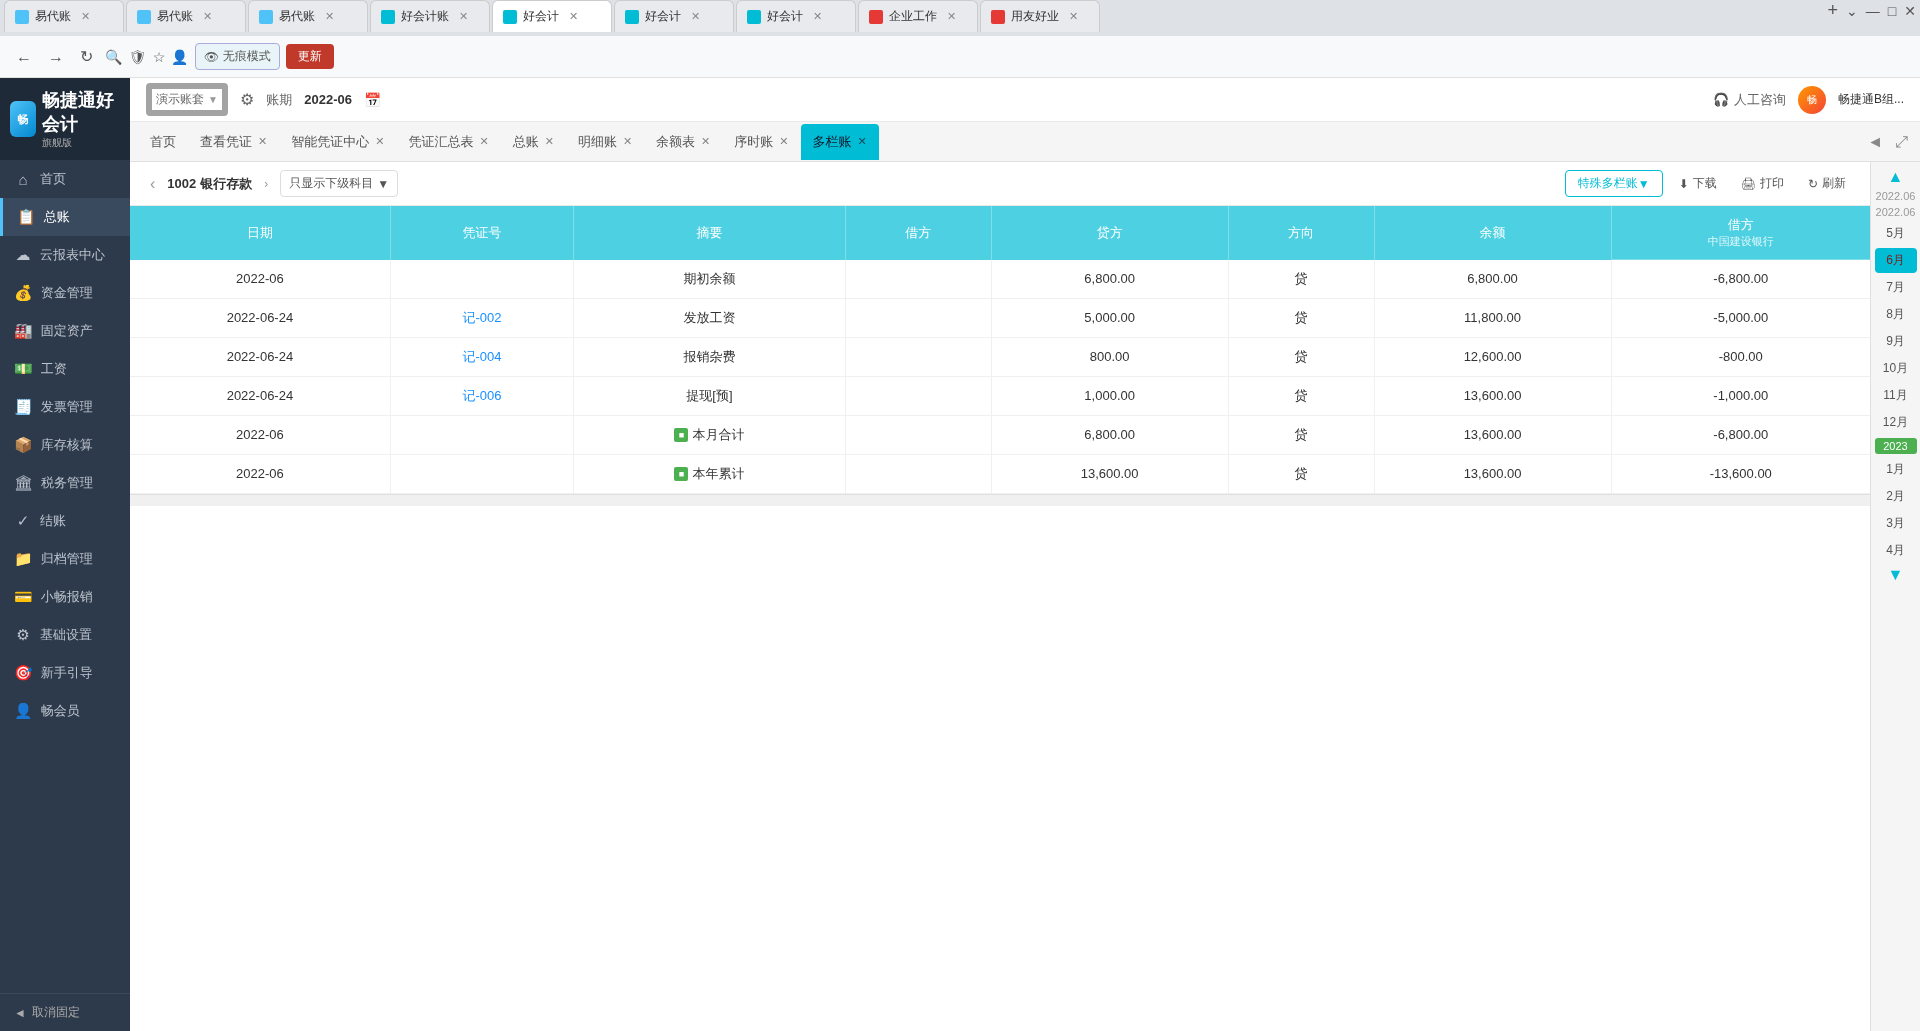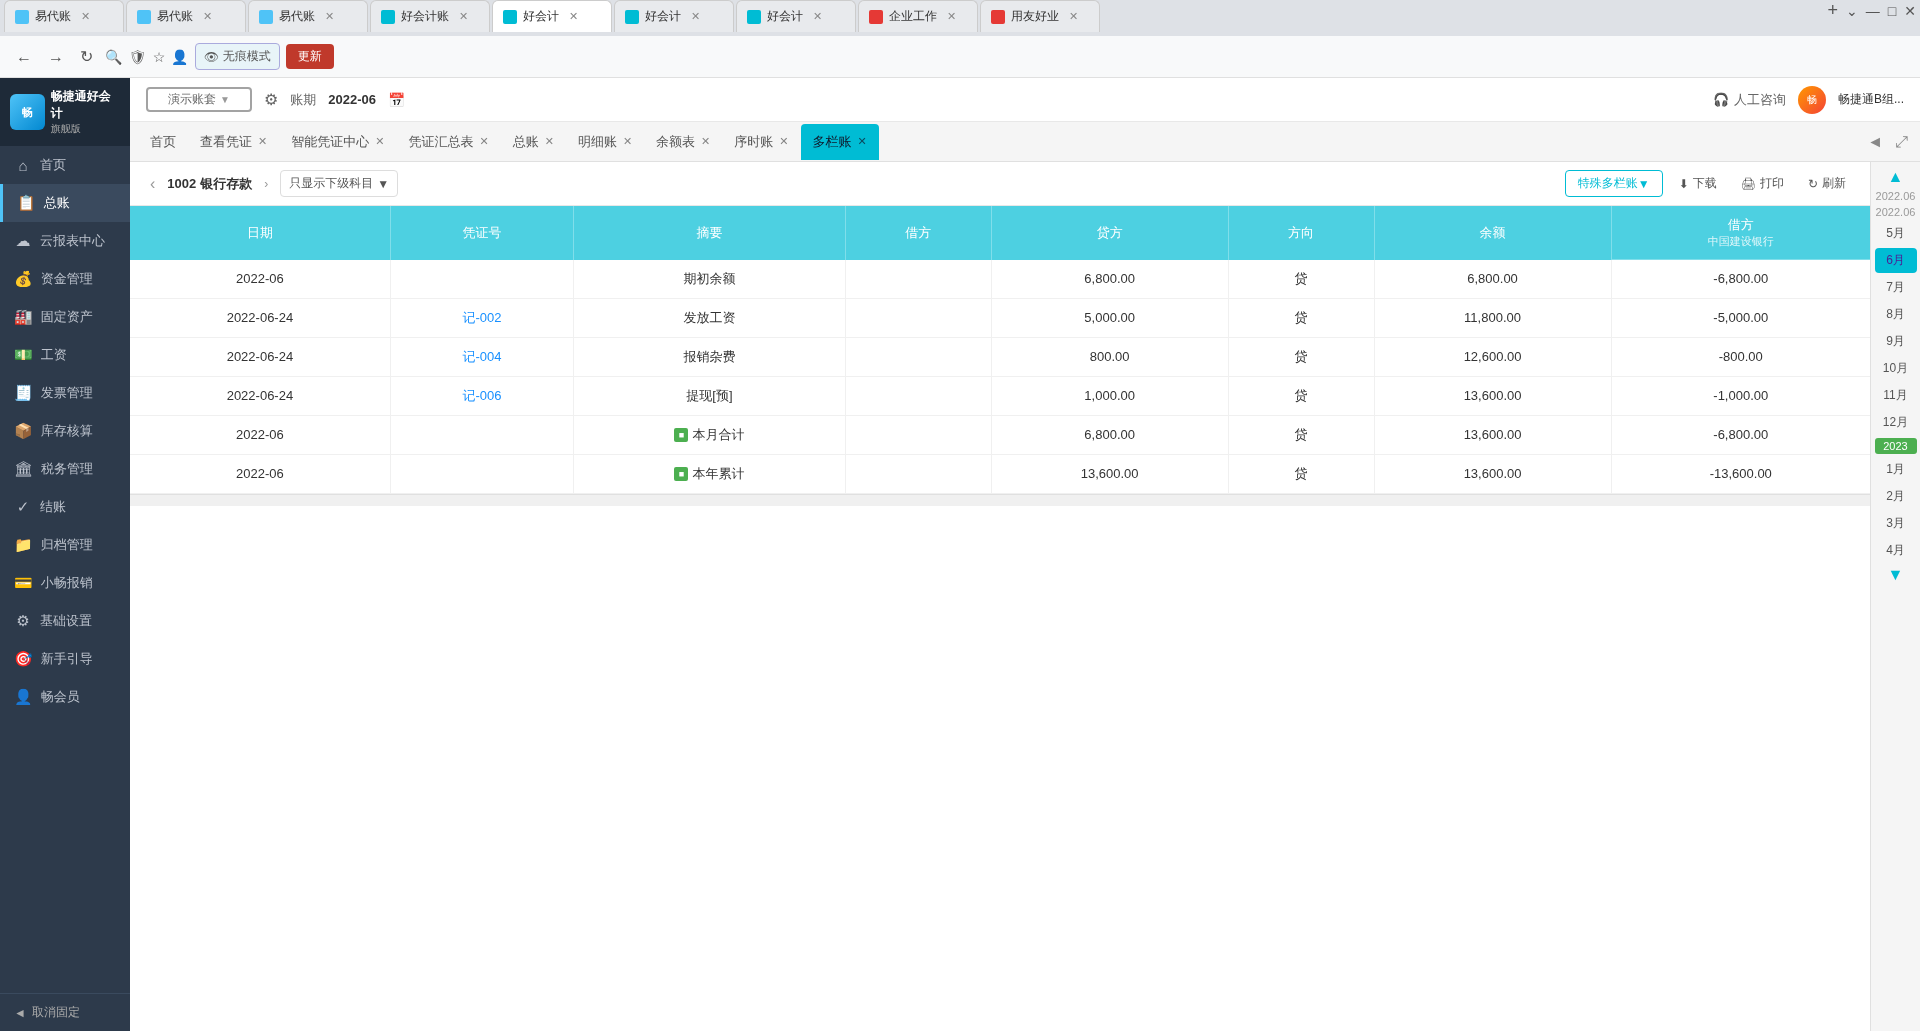--- a/index.html
+++ b/index.html
@@ -22,34 +22,34 @@
     .update-btn { background: #c0392b; color: white; border: none; border-radius: 4px; padding: 4px 12px; font-size: 12px; cursor: pointer; }
     .no-trace-btn { background: #e8f4f8; border: 1px solid #aad; border-radius: 4px; padding: 4px 8px; font-size: 12px; color: #555; cursor: pointer; display: flex; align-items: center; gap: 4px; }
 
     
     .app { display: flex; height: calc(1031px - 78px); }
 
     
     .sidebar { width: 130px; background: #2d3a4b; color: #ccc; display: flex; flex-direction: column; flex-shrink: 0; }
     .sidebar-header { padding: 10px; background: #1e2a38; display: flex; align-items: center; gap: 6px; }
     .sidebar-logo { width: 36px; height: 36px; background: linear-gradient(135deg, #4fc3f7, #0288d1); border-radius: 6px; display: flex; align-items: center; justify-content: center; color: white; font-size: 11px; font-weight: bold; }
-    .sidebar-title { color: #fff; font-size: 12px; font-weight: bold; }
+    .sidebar-title { color: #fff; font-size: 18px; font-weight: bold; }
     .sidebar-subtitle { color: #aaa; font-size: 10px; }
     .sidebar-menu { flex: 1; overflow-y: auto; }
     .sidebar-item { display: flex; align-items: center; gap: 8px; padding: 10px 14px; cursor: pointer; color: #bdc3cd; font-size: 13px; }
     .sidebar-item.active { background: #3a4a5e; color: #fff; border-left: 3px solid #4fc3f7; }
     .sidebar-item-icon { font-size: 15px; min-width: 18px; text-align: center; }
     .sidebar-footer { padding: 10px 14px; border-top: 1px solid #3a4a5e; color: #aaa; font-size: 12px; cursor: pointer; display: flex; align-items: center; gap: 6px; }
 
     
     .main { flex: 1; display: flex; flex-direction: column; overflow: hidden; }
 
     
     .top-bar { height: 44px; background: #fff; border-bottom: 1px solid #e8e8e8; display: flex; align-items: center; padding: 0 16px; gap: 12px; }
-    .demo-badge { background: #fff; border: 2px solid #a3a3a3; border-radius: 4px; padding: 2px 20px; font-size: 12px; color: #666; display: flex; align-items: center; gap: 4px; }
+    .demo-badge { background: #fff; border: 6px solid #a3a3a3; border-radius: 4px; padding: 2px 4px; font-size: 12px; color: #666; display: flex; align-items: center; gap: 4px; }
     .demo-badge .arrow { font-size: 10px; color: #999; }
     .settings-icon { font-size: 16px; color: #666; cursor: pointer; }
     .period-label { color: #666; font-size: 13px; }
     .period-value { color: #333; font-weight: bold; font-size: 13px; }
     .calendar-icon { font-size: 14px; color: #666; cursor: pointer; }
     .top-bar-right { margin-left: auto; display: flex; align-items: center; gap: 12px; }
     .consult-btn { display: flex; align-items: center; gap: 4px; color: #666; font-size: 13px; cursor: pointer; }
     .user-avatar { width: 28px; height: 28px; border-radius: 50%; background: linear-gradient(135deg, #ff9800, #f44336); display: flex; align-items: center; justify-content: center; color: white; font-size: 10px; }
     .user-name { font-size: 12px; color: #333; }
 
@@ -85,21 +85,21 @@
     tbody tr { border-bottom: 1px solid #f0f0f0; }
     td { padding: 10px 12px; font-size: 13px; color: #333; text-align: center; border-right: 1px solid #f0f0f0; }
     td:last-child { border-right: none; }
     td.text-right { text-align: center; }
     td.link { color: #1890ff; cursor: pointer; }
     .summary-icon { width: 14px; height: 14px; background: #4caf50; border-radius: 2px; display: inline-block; margin-right: 4px; vertical-align: middle; color: white; font-size: 9px; line-height: 14px; text-align: center; }
 
     
     .right-panel { width: 50px; background: #f5f5f5; border-left: 1px solid #e0e0e0; display: flex; flex-direction: column; align-items: center; padding: 4px 0; overflow-y: auto; }
     .month-item { width: 42px; text-align: center; padding: 4px 2px; font-size: 12px; color: #555; cursor: pointer; border-radius: 4px; margin: 1px 0; }
-    .month-item.active { background: #00bcd4; color: #4c1d95; border-radius: 4px; }
+    .month-item.active { background: #00bcd4; color: #7f1d1d; border-radius: 4px; }
     .month-item.year-mark { background: #4caf50; color: white; font-size: 11px; padding: 2px; border-radius: 3px; margin: 2px 0; }
     .month-nav-arrow { font-size: 16px; color: #00bcd4; cursor: pointer; padding: 2px; }
     .month-date-label { font-size: 11px; color: #999; text-align: center; padding: 2px; }
 
     
     ::-webkit-scrollbar { width: 6px; height: 6px; }
     ::-webkit-scrollbar-track { background: #f1f1f1; }
     ::-webkit-scrollbar-thumb { background: #ccc; border-radius: 3px; }
 
     

